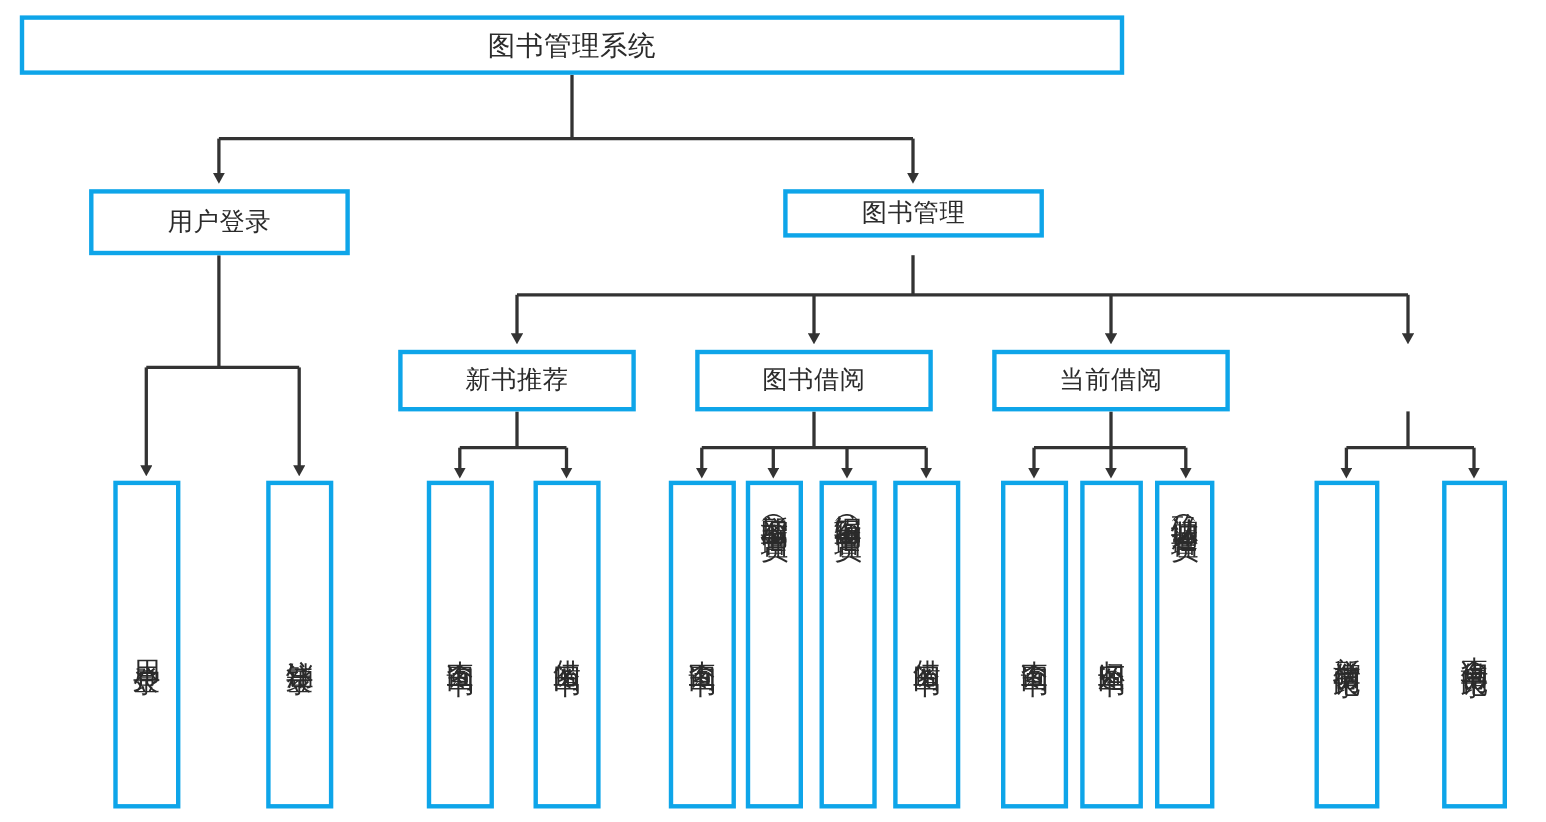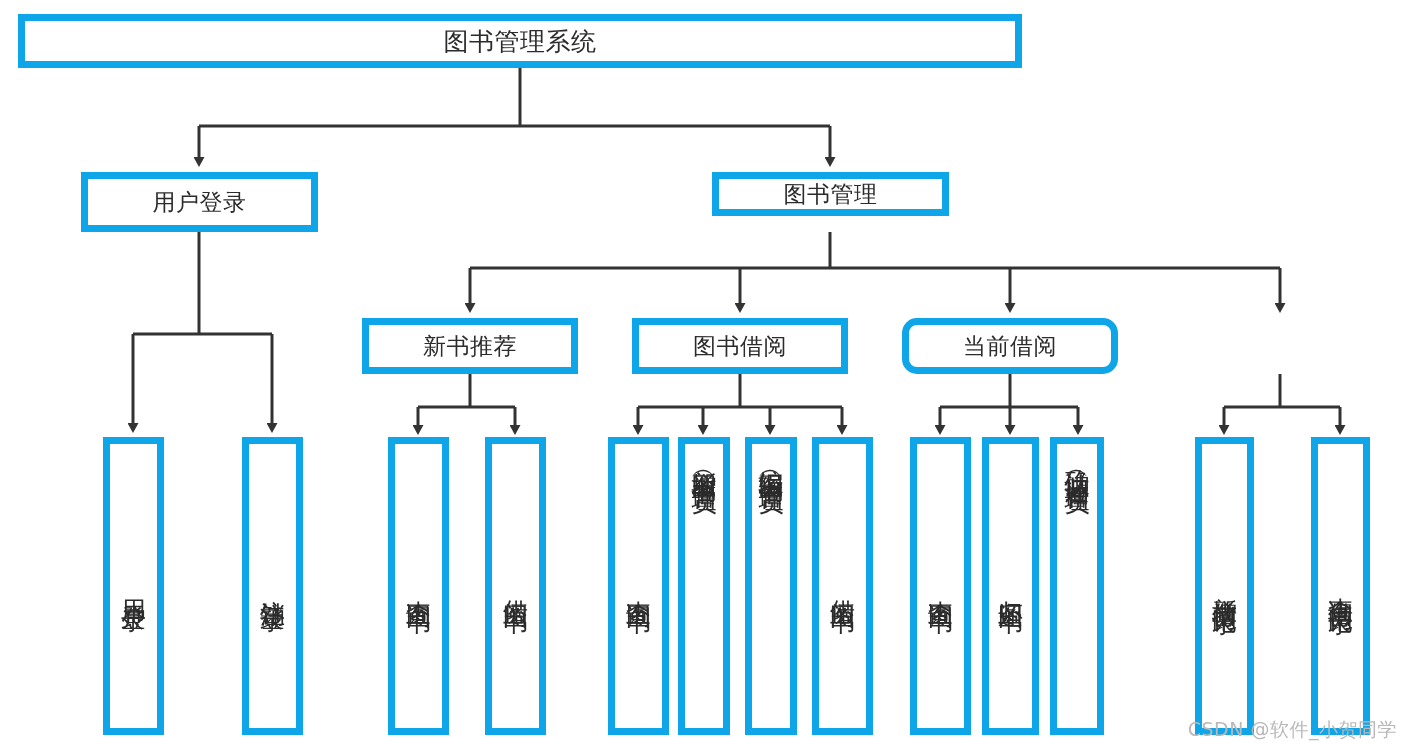--- a/index.html
+++ b/index.html
@@ -20,21 +20,21 @@
     left: 0;
     top: 0;
     width: 1405px;
     height: 747px;
     pointer-events: none;
   }
   .node {
     position: absolute;
     box-sizing: border-box;
     background: #ffffff;
-    border: 7px solid #0ea5e9;
+    border: 4px solid #0ea5e9;
     display: flex;
     align-items: center;
     justify-content: center;
     color: #2b2b2b;
   }
   .node .lbl {
     display: block;
     text-align: center;
     line-height: 1.0;
     letter-spacing: 0.5px;
@@ -137,21 +137,21 @@
   <div class="node hbox" style="left:712px; top:172px; width:237px; height:44px;">
     <span class="lbl">图书管理</span>
   </div>
 
   <div class="node hbox" style="left:362px; top:318px; width:216px; height:56px;">
     <span class="lbl">新书推荐</span>
   </div>
   <div class="node hbox" style="left:632px; top:318px; width:216px; height:56px;">
     <span class="lbl">图书借阅</span>
   </div>
-  <div class="node hbox" style="left:902px; top:318px; width:216px; height:56px;border-radius:15px;">
+  <div class="node hbox" style="left:902px; top:318px; width:216px; height:56px;">
     <span class="lbl">当前借阅</span>
   </div>
 
   <div class="node leaf mid" style="left:103px; top:437px; width:61px; height:298px;">
     <span class="lbl">用户登录</span>
   </div>
   <div class="node leaf mid" style="left:242px; top:437px; width:61px; height:298px;">
     <span class="lbl">注销登录</span>
   </div>
 
@@ -185,15 +185,14 @@
     <span class="lbl">确认归还（管理员）</span>
   </div>
 
   <div class="node leaf mid" style="left:1195px; top:437px; width:59px; height:298px;">
     <span class="lbl">新增借阅记录</span>
   </div>
   <div class="node leaf mid" style="left:1311px; top:437px; width:59px; height:298px;">
     <span class="lbl">查询借阅记录</span>
   </div>
 
-  <div class="watermark">CSDN @软件_小贺同学</div>
 
 </div>
 
 </body></html>

